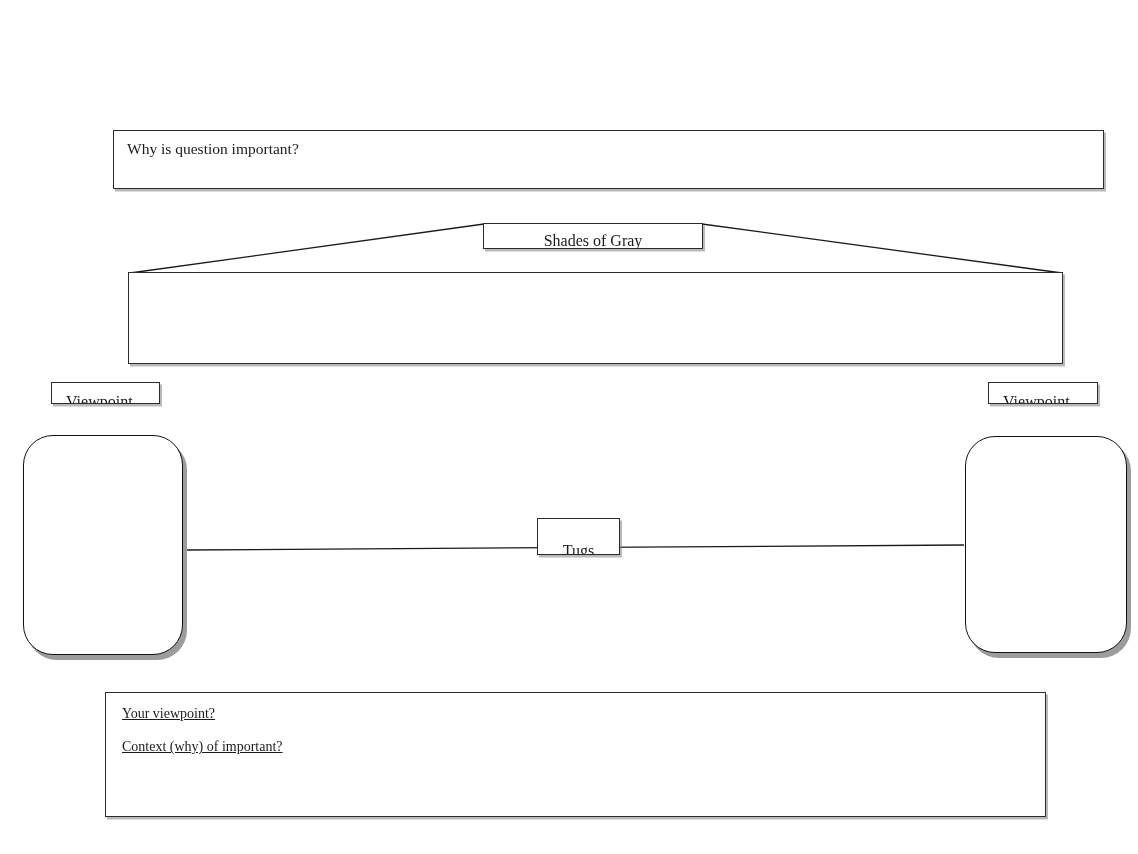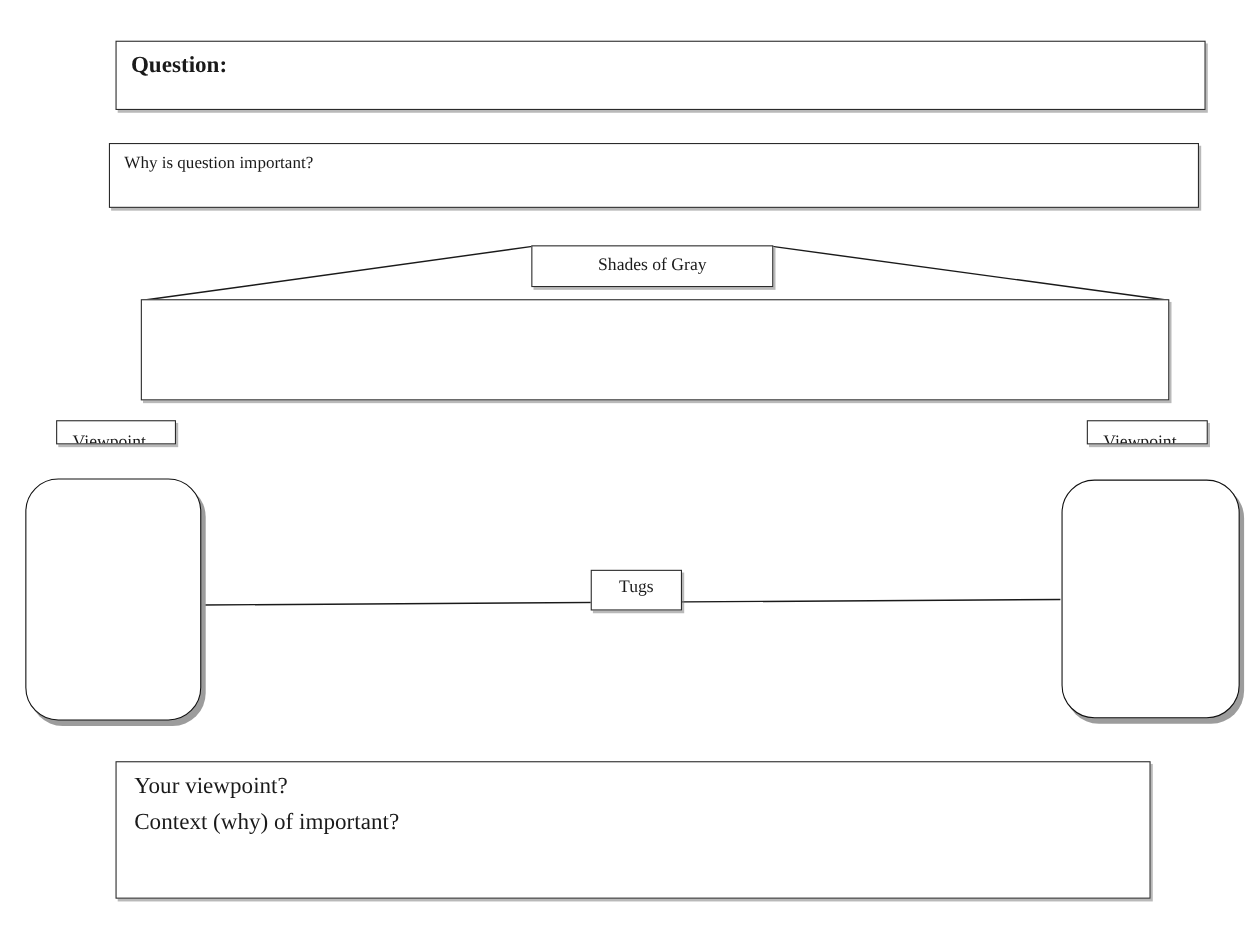--- a/index.html
+++ b/index.html
@@ -25,57 +25,54 @@
   .box {
     position: absolute;
     box-sizing: border-box;
     background: #ffffff;
     border: 1.5px solid #2b2b2b;
     box-shadow: 2px 2.5px 0 rgba(128,128,128,0.55);
     z-index: 2;
   }
   .question-box   { left:105px; top:37px;  width:991px; height:63px; padding:8px 0 0 13px; }
   .question-box .qlabel { font-weight: bold; font-size: 21px; }
-  .why-box        { left:99px; top:130px; width:991px; height:59px; padding:9px 0 0 13px; font-size:15.5px; }
-  .shades-label   { left:483px; top:223px; width:220px; height:38px; padding-top:8px; font-size:16px; text-align:center; overflow:hidden; line-height:17px; }
+  .why-box        { left:113px; top:130px; width:991px; height:59px; padding:9px 0 0 13px; font-size:15.5px; }
+  .shades-label   { left:483px; top:223px; width:220px; height:26px; padding-top:8px; font-size:16px; text-align:center; overflow:hidden; line-height:17px; }
   .wide-box       { left:128px; top:272px; width:935px; height:92px; }
   .vp-label       { top:382px;  width:109px; height:22px; padding:7px 0 0 14px; font-size:16px; line-height:23px; overflow:hidden; }
   .vp1            { left:51px;  }
   .vp2            { left:988px; width:110px; }
   .vp-label .l2   { display:block; }
   .card {
     position: absolute;
     box-sizing: border-box;
     background: #ffffff;
     border: 1.5px solid #111111;
     border-radius: 30px;
     box-shadow: 4px 5px 0 #9c9c9c;
     z-index: 2;
   }
   .card-left  { left:23px;  top:435px; width:160px; height:220px; }
   .card-right { left:965px; top:436px; width:162px; height:217px; }
-  .tugs-label { left:537px; top:518px; width:83px; height:37px; padding-top:6px; font-size:16px; text-align:center; overflow:hidden; line-height:18px; z-index:3; }
-  .conclusion-box { left:105px; top:692px; width:941px; height:125px; padding:11px 0 0 16px; font-size:21px; }
+  .tugs-label { left:537px; top:518px; width:83px; height:37px; padding-top:23px; font-size:16px; text-align:center; overflow:hidden; line-height:18px; z-index:3; }
+  .conclusion-box { left:105px; top:692px; width:941px; height:125px; padding:11px 0 0 16px; font-size:14px;text-decoration:underline; }
   .conclusion-box .cline { display:block; line-height:20px; }
   .conclusion-box .cline + .cline { margin-top:13px; }
 </style>
 </head>
 <body>
 
 <div class="page">
 
   <svg class="connectors" viewBox="0 0 1138 854" xmlns="http://www.w3.org/2000/svg">
     <line x1="484" y1="224" x2="130" y2="273" stroke="#1a1a1a" stroke-width="1.3"></line>
     <line x1="702" y1="224" x2="1062" y2="273" stroke="#1a1a1a" stroke-width="1.3"></line>
     <line x1="184" y1="550" x2="964" y2="545" stroke="#1a1a1a" stroke-width="1.3"></line>
   </svg>
 
-  <div class="box question-box">
-    <span class="qlabel">Question:</span>
-  </div>
 
   <div class="box why-box">
     <span>Why is question important?</span>
   </div>
 
   <div class="box shades-label">
     <span>Shades of Gray</span>
   </div>
 
   <div class="box wide-box"></div>

